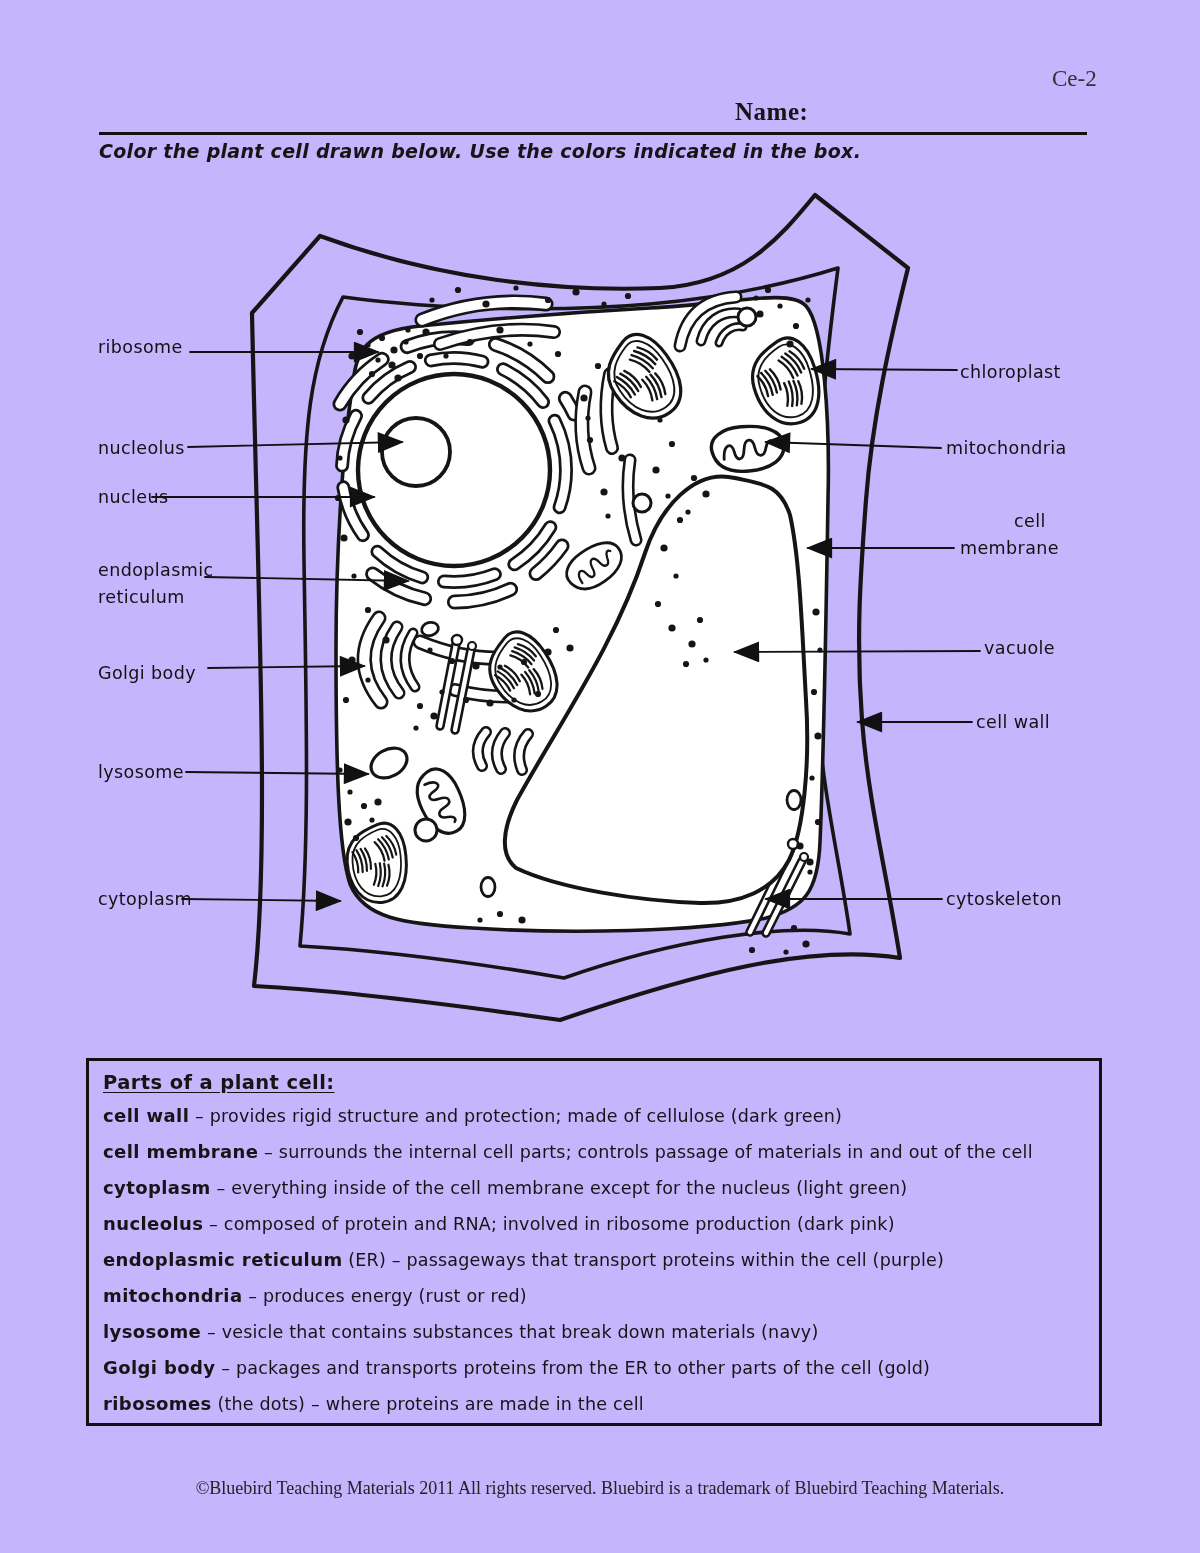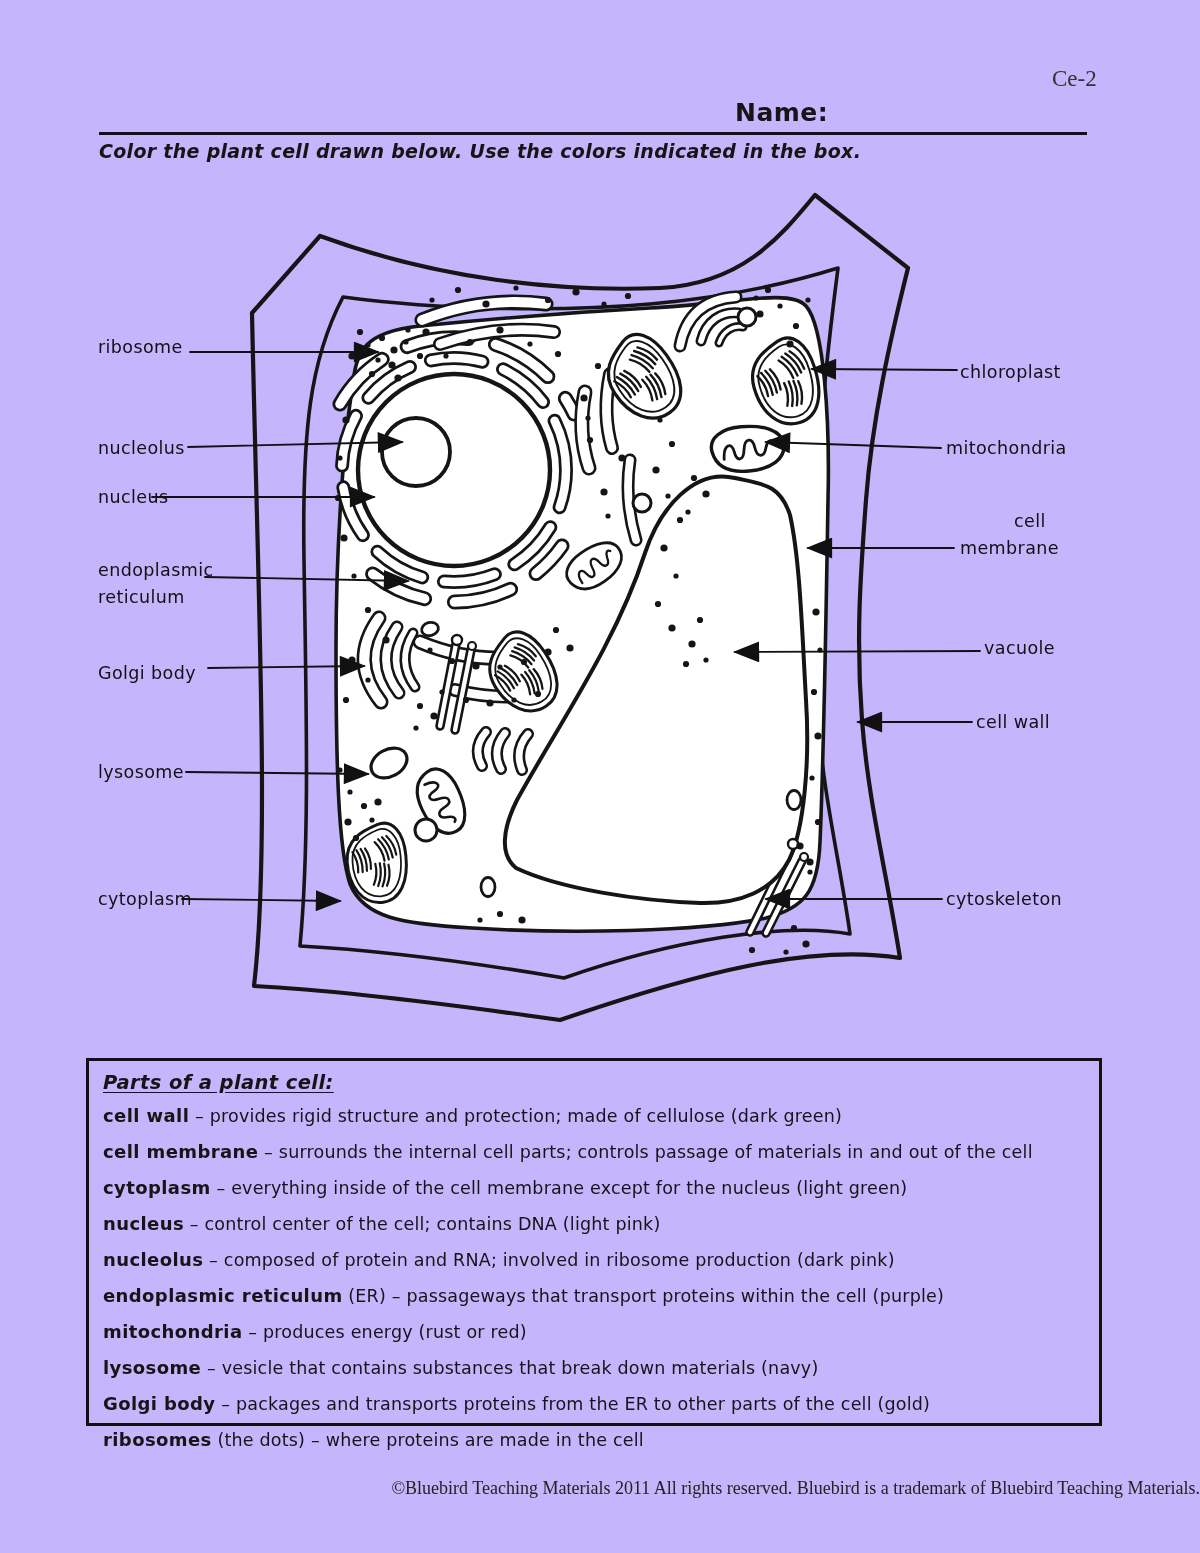--- a/index.html
+++ b/index.html
@@ -17,44 +17,44 @@
     position:absolute;left:99px;top:94px;width:988px;height:38px;
     border-bottom:3px solid #111;
   }
   #worksheet-title{
     position:absolute;left:0;top:4px;
     font-size:25px;font-weight:bold;letter-spacing:.5px;
     text-decoration:underline;text-underline-offset:4px;text-decoration-thickness:2px;
   }
   #name-label{
     position:absolute;left:636px;top:4px;
-    font-size:25px;font-weight:bold;letter-spacing:.5px;
+    font-size:25px;font-weight:bold;letter-spacing:.5px;font-family:Liberation Serif, serif;
   }
   #instructions{
     position:absolute;left:99px;top:140px;width:1000px;
     font-size:19px;font-weight:bold;font-style:italic;letter-spacing:.3px;
   }
   #diagram{position:absolute;left:0;top:0;width:1200px;height:1060px;}
   .lbl{
     position:absolute;font-size:17.5px;letter-spacing:.4px;color:#111;
     white-space:nowrap;line-height:22px;
   }
   #parts-box{
     position:absolute;left:86px;top:1058px;width:996px;height:352px;
     border:3.5px solid #111;padding:10px 0 0 14px;
   }
   #parts-heading{
-    font-size:19.5px;font-weight:bold;font-style:italic;
+    font-size:19.5px;font-weight:bold;
     text-decoration:underline;text-underline-offset:3px;
     letter-spacing:.4px;margin-bottom:4px;
   }
   .def-line{font-size:17.5px;line-height:36px;letter-spacing:.2px;white-space:nowrap;}
   .def-line b{font-size:18px;letter-spacing:.4px;}
   #footer-text{
-    position:absolute;left:0;top:1478px;width:1200px;text-align:right;
+    position:absolute;left:0;top:1478px;width:1200px;text-align:center;
     font-family:"Liberation Serif","DejaVu Serif",serif;font-size:18px;color:#222;
   }
 </style>
 </head>
 <body>
 
 <div id="page">
 
   <div id="page-code">Ce-2</div>
 
@@ -331,21 +331,20 @@
   <div class="lbl" style="left:960px;top:537px">membrane</div>
   <div class="lbl" style="left:984px;top:637px">vacuole</div>
   <div class="lbl" style="left:976px;top:711px">cell wall</div>
   <div class="lbl" style="left:946px;top:888px">cytoskeleton</div>
 
   <div id="parts-box">
     <div id="parts-heading">Parts of a plant cell:</div>
     <div class="def-line"><b>cell wall</b><span></span> <span>– provides rigid structure and protection; made of cellulose (dark green)</span></div>
     <div class="def-line"><b>cell membrane</b><span></span> <span>– surrounds the internal cell parts; controls passage of materials in and out of the cell</span></div>
     <div class="def-line"><b>cytoplasm</b><span></span> <span>– everything inside of the cell membrane except for the nucleus (light green)</span></div>
-    <div class="def-line"><b>nucleus</b><span></span> <span>– control center of the cell; contains DNA (light pink)</span></div>
     <div class="def-line"><b>nucleolus</b><span></span> <span>– composed of protein and RNA; involved in ribosome production (dark pink)</span></div>
     <div class="def-line"><b>endoplasmic reticulum</b><span> (ER)</span> <span>– passageways that transport proteins within the cell (purple)</span></div>
     <div class="def-line"><b>mitochondria</b><span></span> <span>– produces energy (rust or red)</span></div>
     <div class="def-line"><b>lysosome</b><span></span> <span>– vesicle that contains substances that break down materials (navy)</span></div>
     <div class="def-line"><b>Golgi body</b><span></span> <span>– packages and transports proteins from the ER to other parts of the cell (gold)</span></div>
     <div class="def-line"><b>ribosomes</b><span> (the dots)</span> <span>– where proteins are made in the cell</span></div>
   </div>
 
   <div id="footer-text">©Bluebird Teaching Materials 2011 All rights reserved. Bluebird is a trademark of Bluebird Teaching Materials.</div>
 </div>

